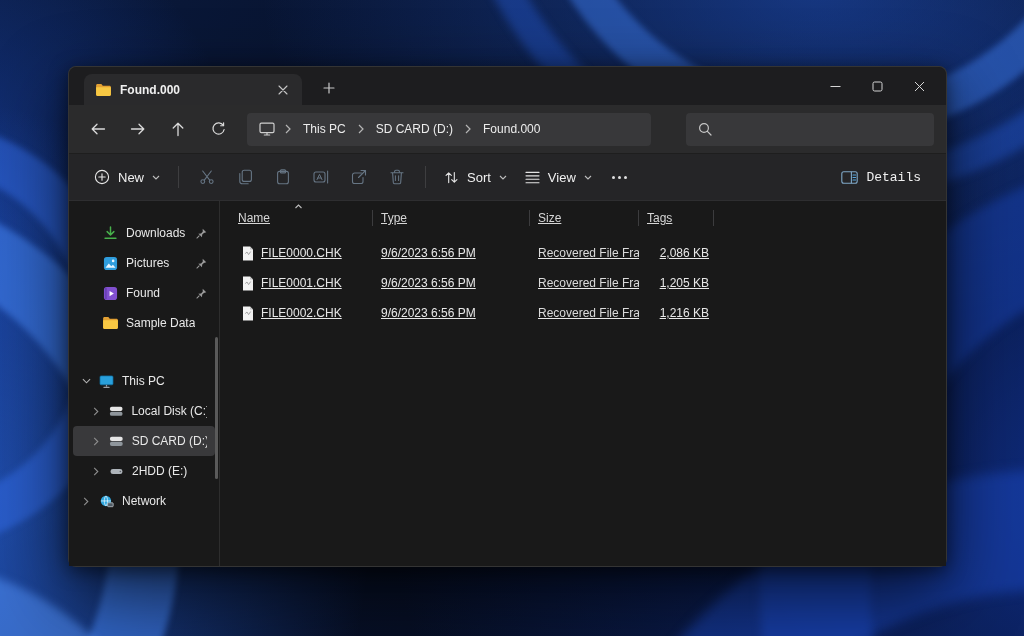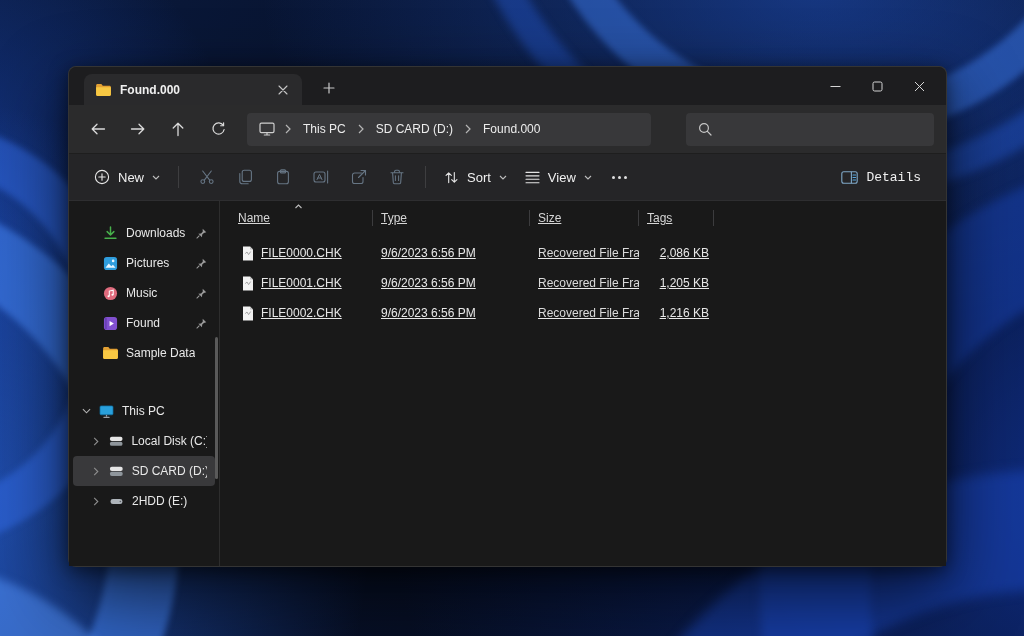--- a/index.html
+++ b/index.html
@@ -343,33 +343,20 @@
               <path d="M2.6 12.4l3.6-4.4 2.6 3 1.8-1.8 2.8 3.2z" fill="#eaf6ff"></path>
             </svg>
           <span class="lbl">Pictures</span>
           <svg class="pin" viewBox="0 0 12 12" width="11" height="11">
               <path d="M7.3 0.8l3.9 3.9-2.6.7-1.8 1.8-.3 2.9-3.9-3.9 2.9-.3 1.8-1.8z" fill="#9a9a9a"></path>
               <path d="M3.4 8.6L1 11" stroke="#9a9a9a" stroke-width="1.1" stroke-linecap="round"></path>
             </svg>
         </div>
         <div class="side-row pinned-row">
           <svg viewBox="0 0 16 16" width="15" height="15">
-              <circle cx="8" cy="8" r="7" fill="#df6b7d"></circle>
-              <path d="M6.7 11V5.4l4.2-1v5" fill="none" stroke="#fff" stroke-width="1.1"></path>
-              <circle cx="5.9" cy="11" r="1.1" fill="#fff"></circle>
-              <circle cx="10.1" cy="9.4" r="1.1" fill="#fff"></circle>
-            </svg>
-          <span class="lbl">Music</span>
-          <svg class="pin" viewBox="0 0 12 12" width="11" height="11">
-              <path d="M7.3 0.8l3.9 3.9-2.6.7-1.8 1.8-.3 2.9-3.9-3.9 2.9-.3 1.8-1.8z" fill="#9a9a9a"></path>
-              <path d="M3.4 8.6L1 11" stroke="#9a9a9a" stroke-width="1.1" stroke-linecap="round"></path>
-            </svg>
-        </div>
-        <div class="side-row pinned-row">
-          <svg viewBox="0 0 16 16" width="15" height="15">
               <rect x="1" y="1" width="14" height="14" rx="3" fill="#8150cf"></rect>
               <rect x="2" y="2" width="2" height="12" fill="#6a3fb5"></rect>
               <path d="M7 5.2l4.6 2.8L7 10.8z" fill="#fff"></path>
             </svg>
           <span class="lbl">Found</span>
           <svg class="pin" viewBox="0 0 12 12" width="11" height="11">
               <path d="M7.3 0.8l3.9 3.9-2.6.7-1.8 1.8-.3 2.9-3.9-3.9 2.9-.3 1.8-1.8z" fill="#9a9a9a"></path>
               <path d="M3.4 8.6L1 11" stroke="#9a9a9a" stroke-width="1.1" stroke-linecap="round"></path>
             </svg>
         </div>
@@ -424,20 +411,33 @@
           <span class="chev">
             <svg viewBox="0 0 6 10" width="6" height="9">
                 <path d="M1 1l4 4-4 4" fill="none" stroke="#8f8f8f" stroke-width="1.2"></path>
               </svg>
           </span>
           <svg viewBox="0 0 16 12" width="15" height="11">
               <rect x="1.5" y="3.2" width="13" height="5.6" rx="2.6" fill="#aeb4ba"></rect>
               <circle cx="12.2" cy="6" r="0.9" fill="#5c6166"></circle>
             </svg>
           <span class="lbl">2HDD (E:)</span>
+        </div>
+        <div class="side-row tree-root">
+          <span class="chev">
+            <svg viewBox="0 0 6 10" width="6" height="9">
+                <path d="M1 1l4 4-4 4" fill="none" stroke="#8f8f8f" stroke-width="1.2"></path>
+              </svg>
+          </span>
+          <svg viewBox="0 0 16 14" width="15" height="13">
+              <circle cx="7.4" cy="6.4" r="5.6" fill="#2fa6de"></circle>
+              <path d="M2 6.4h10.8M7.4 1c2.3 1.8 2.3 9 0 10.8M7.4 1C5.1 2.8 5.1 10 7.4 11.8" fill="none" stroke="#d8f1fc" stroke-width="0.9"></path>
+              <rect x="9.2" y="8.4" width="6" height="4.2" rx="0.8" fill="#4f5a63" stroke="#c7ccd1" stroke-width="0.8"></rect>
+            </svg>
+          <span class="lbl">Network</span>
         </div>
 
         <div class="side-scrollbar"></div>
       </div>
 
       <div class="v-sep"></div>
 
       <div class="filearea">
         <div class="grid-row listheader">
           <span class="sort-caret">

